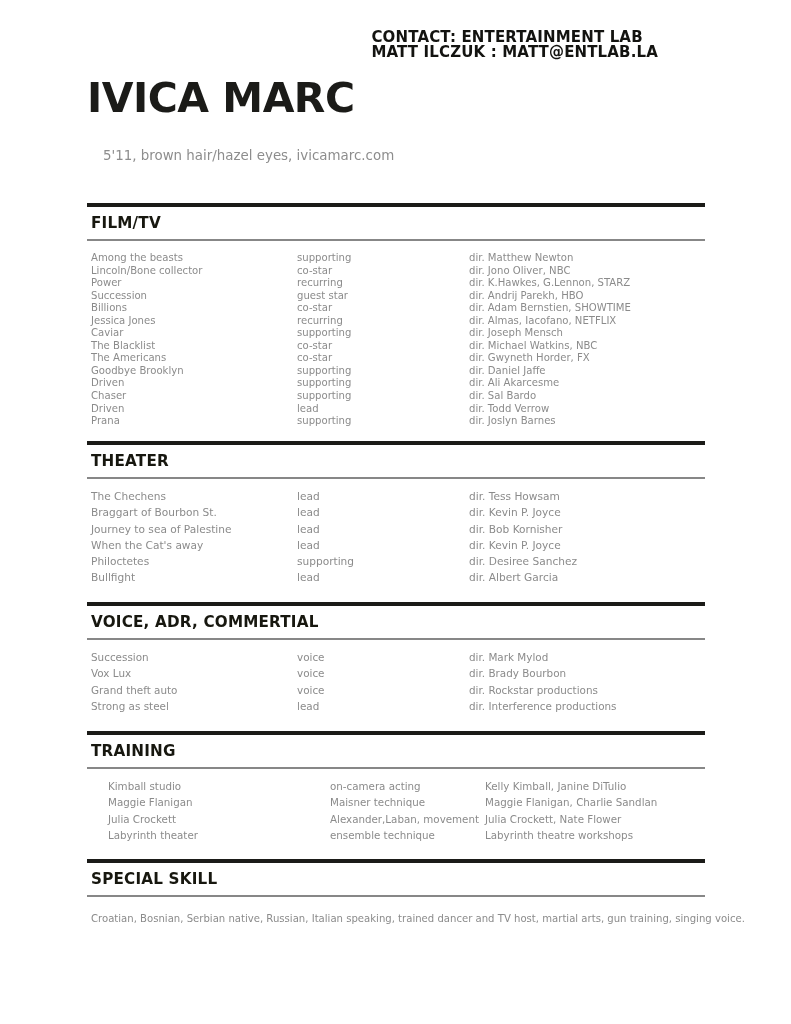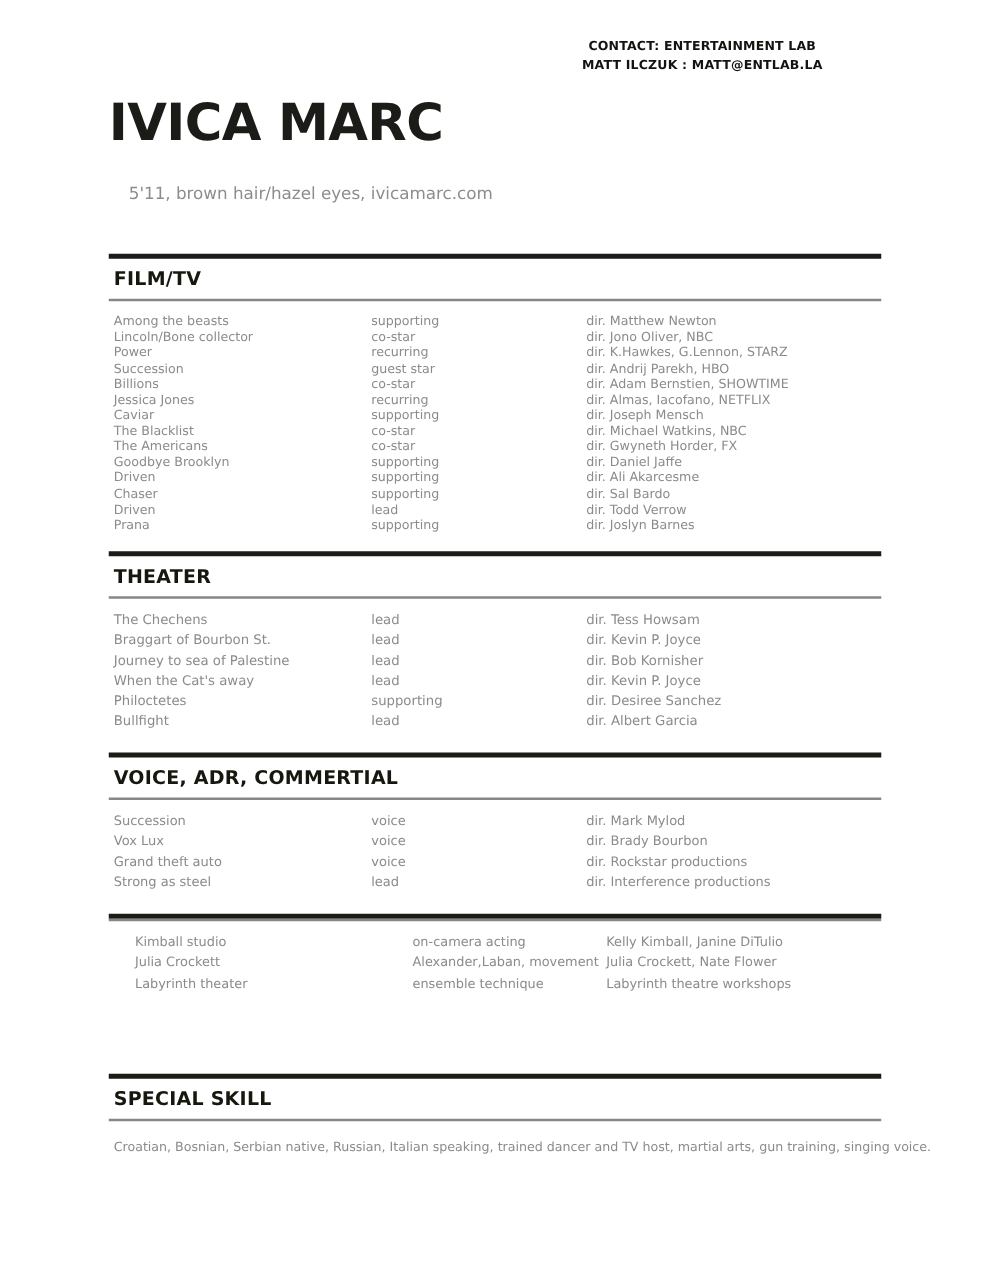--- a/index.html
+++ b/index.html
@@ -43,24 +43,24 @@
     font-size: 41px;
     letter-spacing: -0.5px;
     color: #1b1b18;
     line-height: 1;
     white-space: nowrap;
   }
   .contact {
     position: absolute;
     right: 47px;
     top: 30px;
-    text-align: center;
+    text-align: left;
     font-family: "DejaVu Sans", sans-serif;
     font-weight: bold;
-    font-size: 10px;
+    font-size: 15px;
     letter-spacing: 0.15px;
     color: #131310;
     line-height: 15px;
     white-space: nowrap;
   }
   .subtitle {
     position: absolute;
     left: 16px;
     top: 148px;
     font-family: "DejaVu Sans", sans-serif;
@@ -285,28 +285,34 @@
           <div class="row">
             <span class="c1">Strong as steel</span>
             <span class="c2">lead</span>
             <span class="c3">dir. Interference productions</span>
           </div>
         </div>
     </div>
 
     <div class="section" id="sec-training" style="top:731px;">
       <div class="rule-thick"></div>
+      <div class="section-title">TRAINING</div>
       <div class="rule-thin"></div>
       <div class="rows train cols-tr" id="rows-training" style="padding-top:11px;margin-left:17px;">
           <div class="row">
             <span class="c1">Kimball studio</span>
             <span class="c2">on-camera acting</span>
             <span class="c3">Kelly Kimball, Janine DiTulio</span>
           </div>
           <div class="row">
+            <span class="c1">Maggie Flanigan</span>
+            <span class="c2"> Maisner technique</span>
+            <span class="c3">Maggie Flanigan, Charlie Sandlan</span>
+          </div>
+          <div class="row">
             <span class="c1">Julia Crockett</span>
             <span class="c2"> Alexander,Laban, movement</span>
             <span class="c3"> Julia Crockett, Nate Flower</span>
           </div>
           <div class="row">
             <span class="c1">Labyrinth theater</span>
             <span class="c2">ensemble technique</span>
             <span class="c3">Labyrinth theatre workshops</span>
           </div>
         </div>

